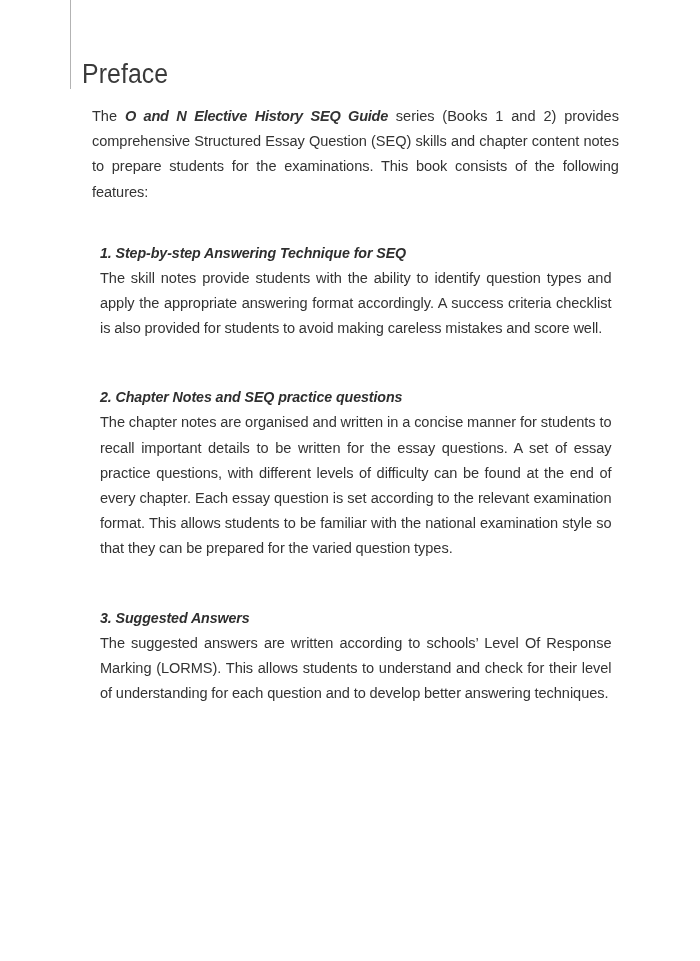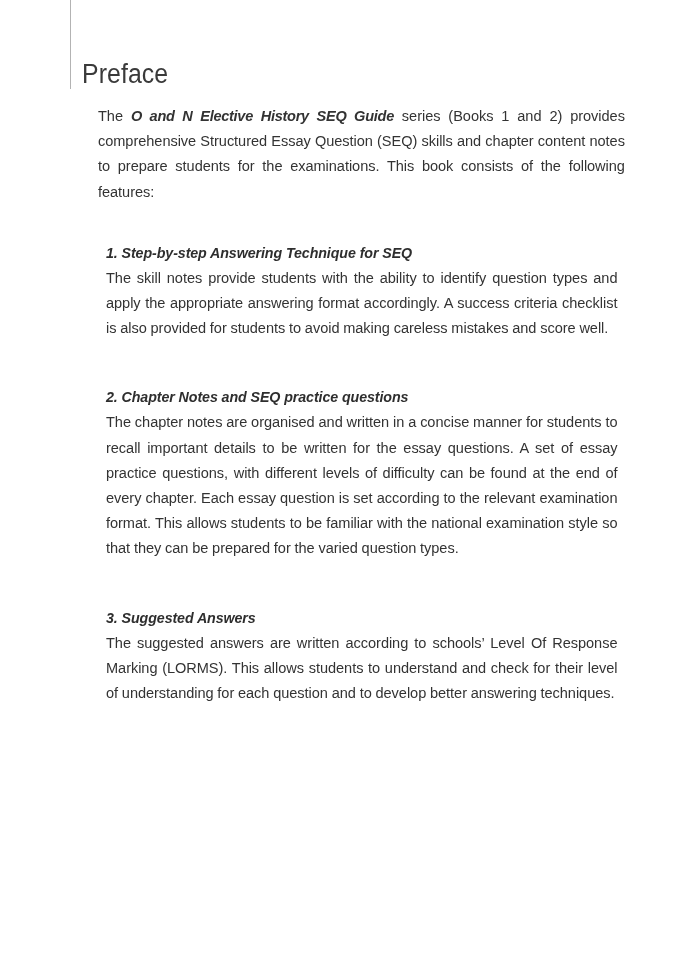--- a/index.html
+++ b/index.html
@@ -46,21 +46,21 @@
     font-weight: 400;
     letter-spacing: 0.1px;
     color: #3a3a3a;
     font-family: "Liberation Sans", "DejaVu Sans", sans-serif;
     transform: scaleX(0.92);
     transform-origin: left top;
   }
 
   .body-block {
     position: absolute;
-    left: 16px;
+    left: 10px;
     top: 103px;
     width: 546px;
   }
 
   p.para {
     margin: 0 0 0 0;
     font-size: 15.1px;
     line-height: 25.2px;
     color: #333333;
     text-align: justify;

